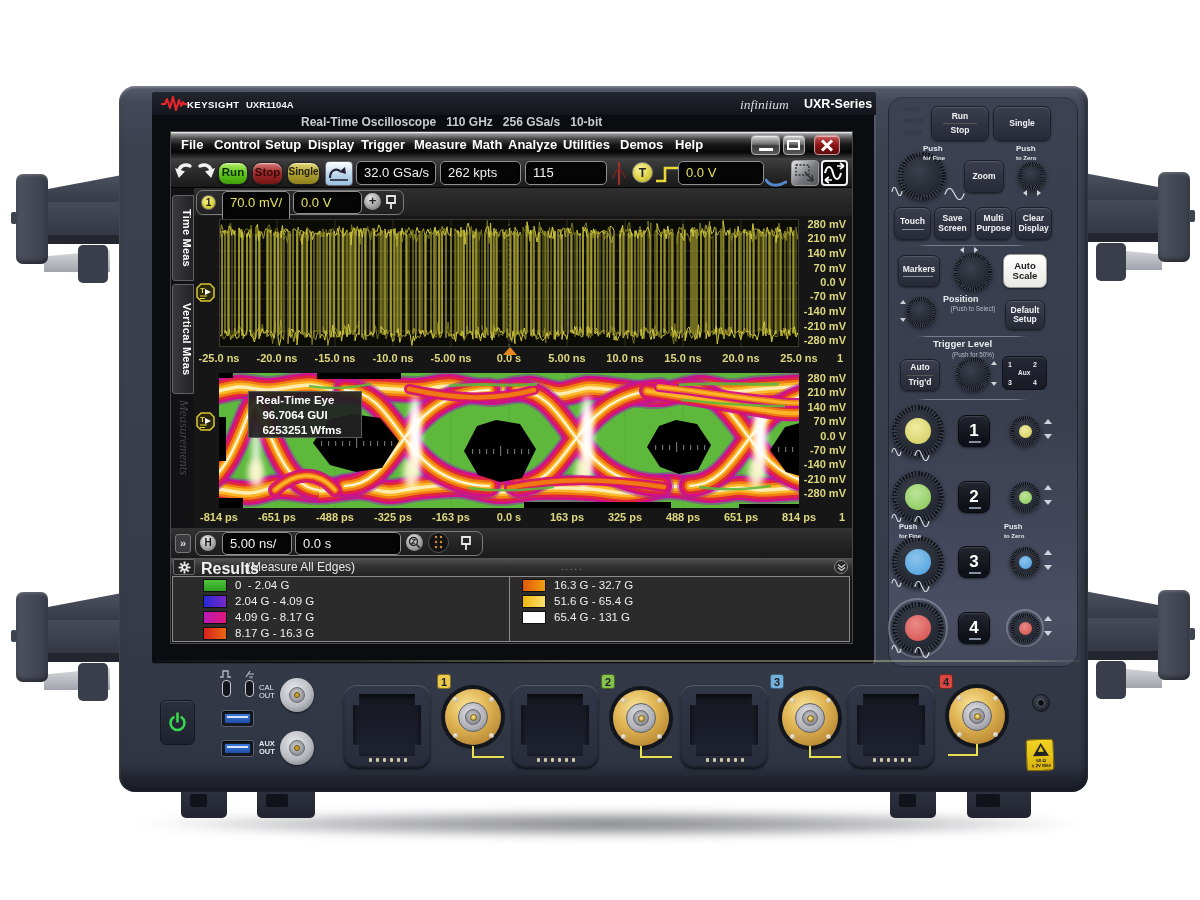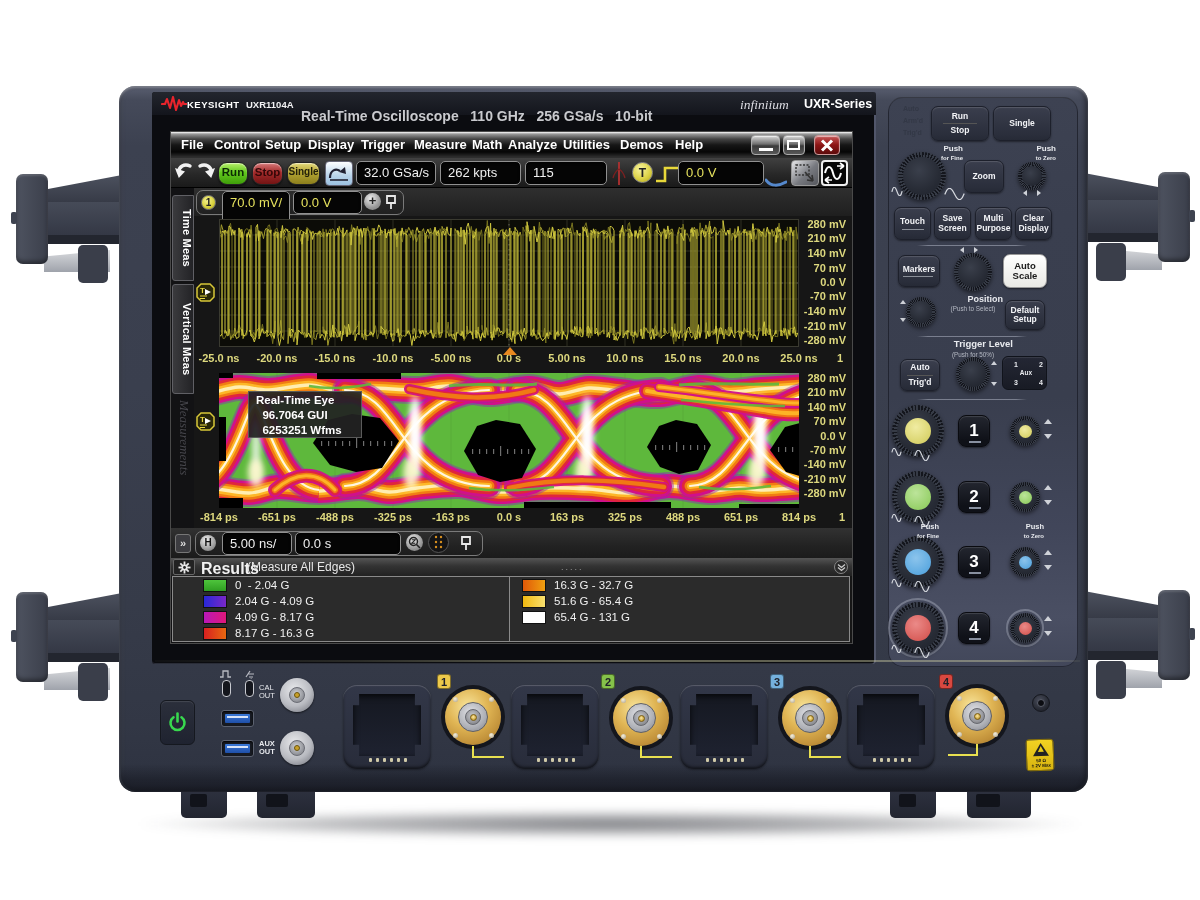--- a/index.html
+++ b/index.html
@@ -4,21 +4,21 @@
 html,body{width:1200px;height:900px;background:#fff;font-family:"Liberation Sans",sans-serif;overflow:hidden}
 #stage{position:relative;width:1200px;height:900px;background:#fff}
 .abs{position:absolute}
 #body{left:119px;top:86px;width:969px;height:706px;border-radius:16px;
 background:linear-gradient(180deg,#5a5f71 0,#454a5a 14px,#3c4150 60px,#3a3f4e 300px,#363b49 520px,#323745 640px,#2d3240 706px);
 box-shadow:inset 0 2px 2px rgba(255,255,255,.25), inset 0 -3px 6px rgba(0,0,0,.45), inset 3px 0 5px rgba(255,255,255,.06), inset -3px 0 5px rgba(0,0,0,.25)}
 #shadow{left:135px;top:810px;width:950px;height:28px;background:radial-gradient(ellipse 50% 50% at 50% 50%,rgba(40,42,50,.6),rgba(40,42,50,.3) 60%,rgba(40,42,50,0) 100%);filter:blur(4px)}
 #module{left:152px;top:92px;width:724px;height:572px;background:#0b0c10;border-radius:3px;
 box-shadow:inset -2px 0 0 #51566a, inset 0 -1px 0 #2a2d38}
 #strip{left:0;top:0;width:724px;height:23px;background:linear-gradient(180deg,#23262e,#13151c);border-radius:3px 3px 0 0}
-.striptxt{color:#c9cace;font-size:14px;top:16px}
+.striptxt{color:#c9cace;font-size:12px;top:23px}
 #ui{left:19px;top:40px;width:681px;height:511px;background:#161616;outline:1px solid #4a4a4a}
 #menubar{left:0;top:0;width:681px;height:26px;background:linear-gradient(180deg,#ffffff 0,#999 2px,#444 7px,#161616 13px,#060606 20px,#2e2e2e 25px)}
 .menu{color:#fff;font-size:13px;font-weight:bold;top:5px}
 .winbtn{top:3px;height:20px;border-radius:4px;border:1px solid #aaa;background:linear-gradient(180deg,#d8d8d8,#6f6f6f 45%,#3a3a3a 55%,#585858);box-shadow:inset 0 1px 1px rgba(255,255,255,.6)}
 #toolbar{left:0;top:26px;width:681px;height:30px;background:linear-gradient(180deg,#404040,#282828 55%,#1a1a1a);border-bottom:1px solid #000}
 .tbox{background:#050505;border:1px solid #909090;border-radius:5px;color:#f0f0f0;font-size:13px;height:24px;top:3px;padding:3px 0 0 7px;box-shadow:inset 0 1px 3px #000}
 .ybox{color:#e6e25e}
 .glossbtn{height:23px;top:4px;border-radius:9px;color:#123;font-weight:bold;font-size:11.5px;text-align:center;padding-top:3px;box-shadow:inset 0 1px 1px rgba(255,255,255,.55),0 1px 2px rgba(0,0,0,.6);border:1px solid #222}
 #chbar{left:23px;top:56px;width:658px;height:28px;background:linear-gradient(180deg,#2f2f2f,#1f1f1f)}
 .ccirc{width:15px;height:15px;border-radius:50%;background:radial-gradient(circle at 40% 35%,#f6f28e,#d6cf3a 60%,#a89d18);color:#222;font-size:10px;font-weight:bold;text-align:center;border:1px solid #777;line-height:14px}
@@ -26,21 +26,21 @@
 #tabcol{left:0;top:56px;width:23px;height:455px;background:#121214}
 .vtab{left:1px;width:22px;background:linear-gradient(90deg,#3a3a3d,#232326);border:1px solid #606065;border-radius:3px 0 0 3px;color:#fff;font-size:11px;font-weight:bold;writing-mode:vertical-rl;text-align:center;letter-spacing:.2px}
 .mvlab{width:45px;color:#ddd87e;font-size:11px;font-weight:bold;text-align:right}
 .xlab{color:#ddd87e;font-size:11px;font-weight:bold;text-align:center;width:56px}
 #panel{left:888px;top:97px;width:190px;height:570px;border-radius:15px;
 background:linear-gradient(180deg,#3d4252 0,#3a3f4f 120px,#393e4e 300px,#41465a 430px,#4a4f63 520px,#42475a 570px);
 box-shadow:inset 0 1px 0 rgba(255,255,255,.09), inset 0 0 0 1px rgba(18,20,28,.6)}
 .pbtn{background:linear-gradient(180deg,#3a3e4d,#2a2e3b 85%,#262a36);border-radius:7px;border:1px solid #1d202b;
 box-shadow:inset 0 1px 1px rgba(255,255,255,.15),0 1px 2px rgba(0,0,0,.45);
 color:#f2f3f6;font-weight:bold;font-size:8.5px;display:flex;align-items:center;justify-content:center;text-align:center;line-height:9.5px;flex-direction:column}
-.plab{position:absolute;color:#e8eaee;font-weight:bold;font-size:8px;text-align:right;line-height:8.5px;z-index:4}
+.plab{position:absolute;color:#e8eaee;font-weight:bold;font-size:8px;text-align:left;line-height:8.5px;z-index:4}
 .psub{position:absolute;color:#b6bac4;font-size:6.3px;text-align:center;line-height:7px;z-index:4}
 .pdim{position:absolute;color:#333846;font-weight:bold;font-size:7px}
 .pdivider{position:absolute;height:1px;background:linear-gradient(90deg,rgba(200,205,220,0),rgba(200,205,220,.45) 10%,rgba(200,205,220,.45) 90%,rgba(200,205,220,0))}
 .knurl{border-radius:50%;background:repeating-conic-gradient(#14161d 0 4deg,#363b46 4deg 8deg);box-shadow:0 2px 4px rgba(0,0,0,.5)}
 .kface{position:absolute;border-radius:50%;background:radial-gradient(circle at 42% 35%,#3a3f4b,#272b35 62%,#1e222b)}
 .kcap{position:absolute;border-radius:50%}
 .numbtn{background:linear-gradient(180deg,#23262f,#0f1118 80%);border:1px solid #0a0b10;border-radius:8px;color:#fff;font-weight:bold;font-size:17px;text-align:center;box-shadow:inset 0 1px 1px rgba(255,255,255,.14),0 1px 2px rgba(0,0,0,.5)}
 .slot{width:88px;height:84px;border-radius:14px;background:linear-gradient(180deg,#323748,#282c3a);box-shadow:inset 0 1px 1px rgba(255,255,255,.2),inset 0 -2px 3px rgba(0,0,0,.55),0 1px 2px rgba(0,0,0,.35)}
 .slotin{position:absolute;left:10px;top:9px;width:68px;height:62px;background:linear-gradient(180deg,#151821,#1e2230);box-shadow:inset 0 2px 6px rgba(0,0,0,.8);clip-path:polygon(0% 18%,9% 18%,9% 0%,91% 0%,91% 18%,100% 18%,100% 82%,91% 82%,91% 100%,9% 100%,9% 82%,0% 82%)}
 .chlab{width:14px;height:15px;border-radius:3px;color:#20222a;font-size:11px;font-weight:bold;text-align:center;border:1px solid rgba(0,0,0,.45);line-height:14px}

